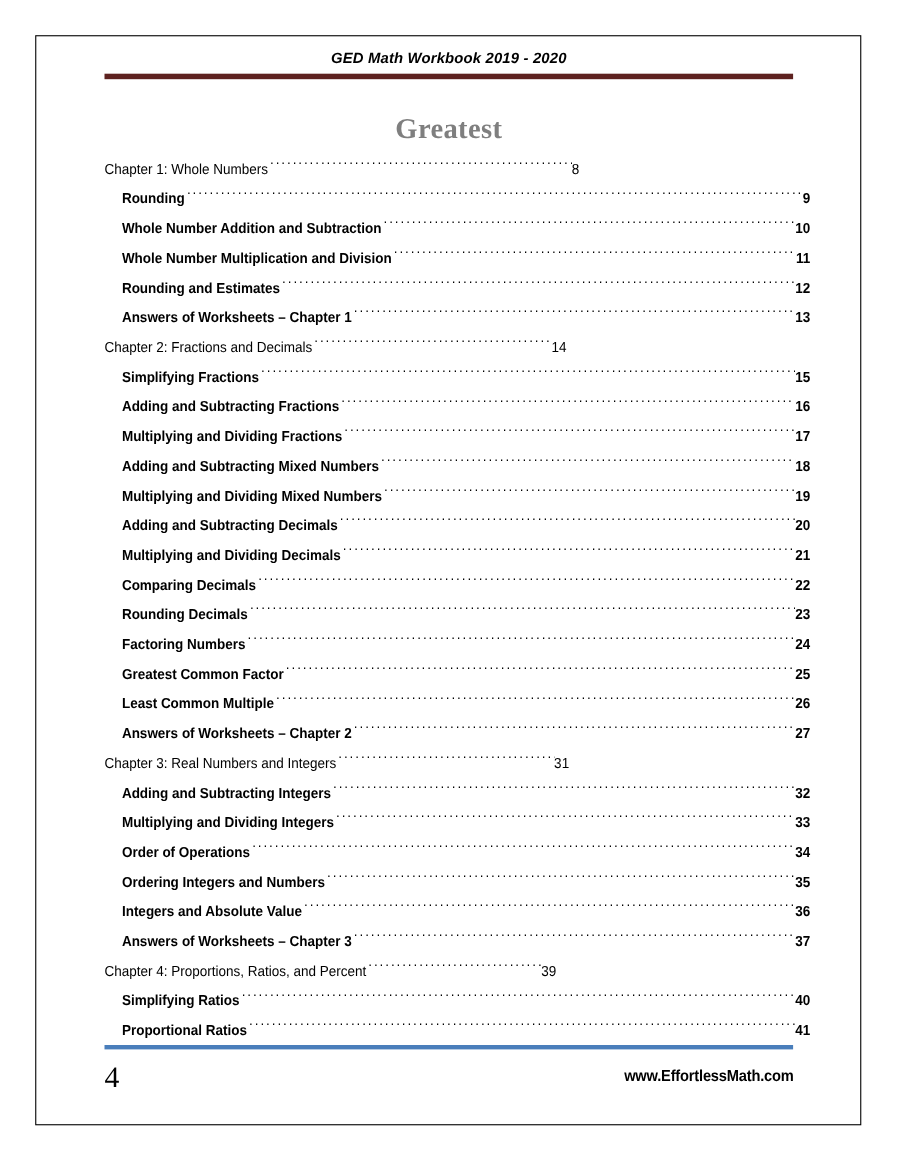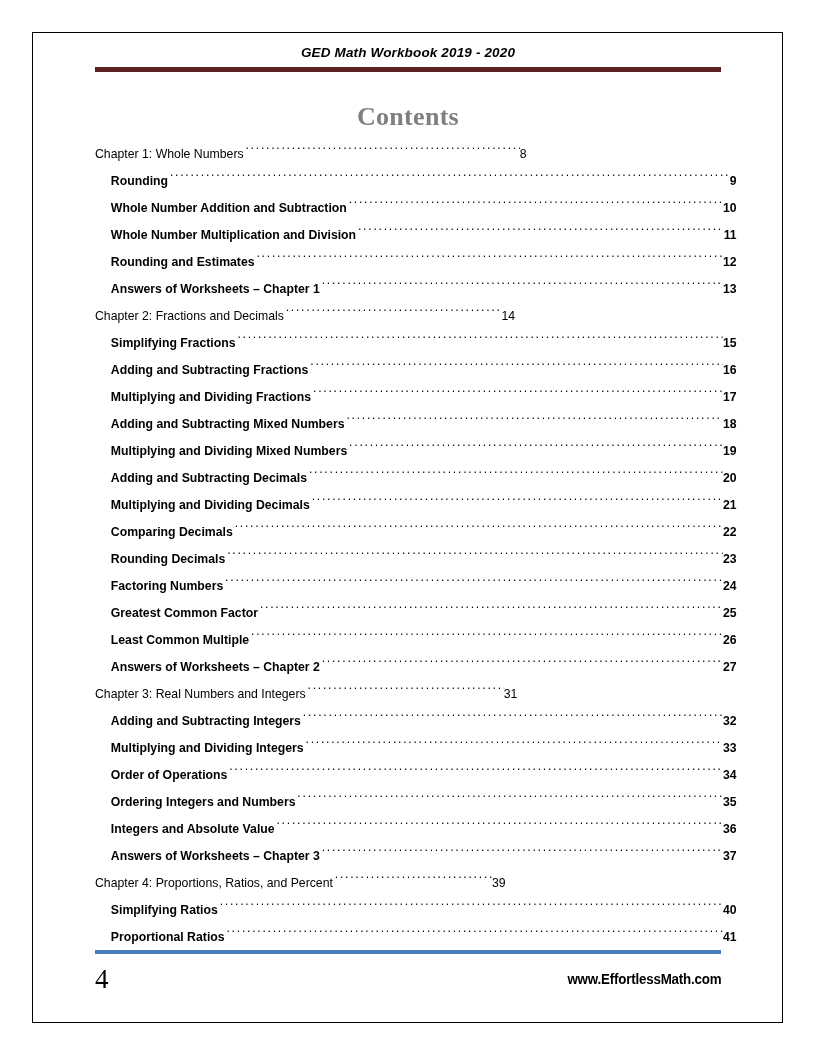--- a/index.html
+++ b/index.html
@@ -184,21 +184,21 @@
 <body>
 
 <div class="page-canvas">
   <div class="page-border"></div>
 
   <div class="page-inner">
 
     <div class="doc-header">GED Math Workbook 2019 - 2020</div>
     <div class="header-rule"></div>
 
-    <div class="contents-title">Contents</div>
+    <div class="contents-title">Greatest</div>
 
     <div class="toc" id="toc-list">
         <div class="toc-row level-1">
           <span class="toc-label">Chapter 1:  Whole Numbers</span>
           <span class="toc-leader" style="flex: 0 0 auto; width: 295px;"></span>
           <span class="toc-page">8</span>
           <span style="flex: 1 1 auto;"></span>
         </div>
         <div class="toc-row level-2">
           <span class="toc-label">Rounding</span>

